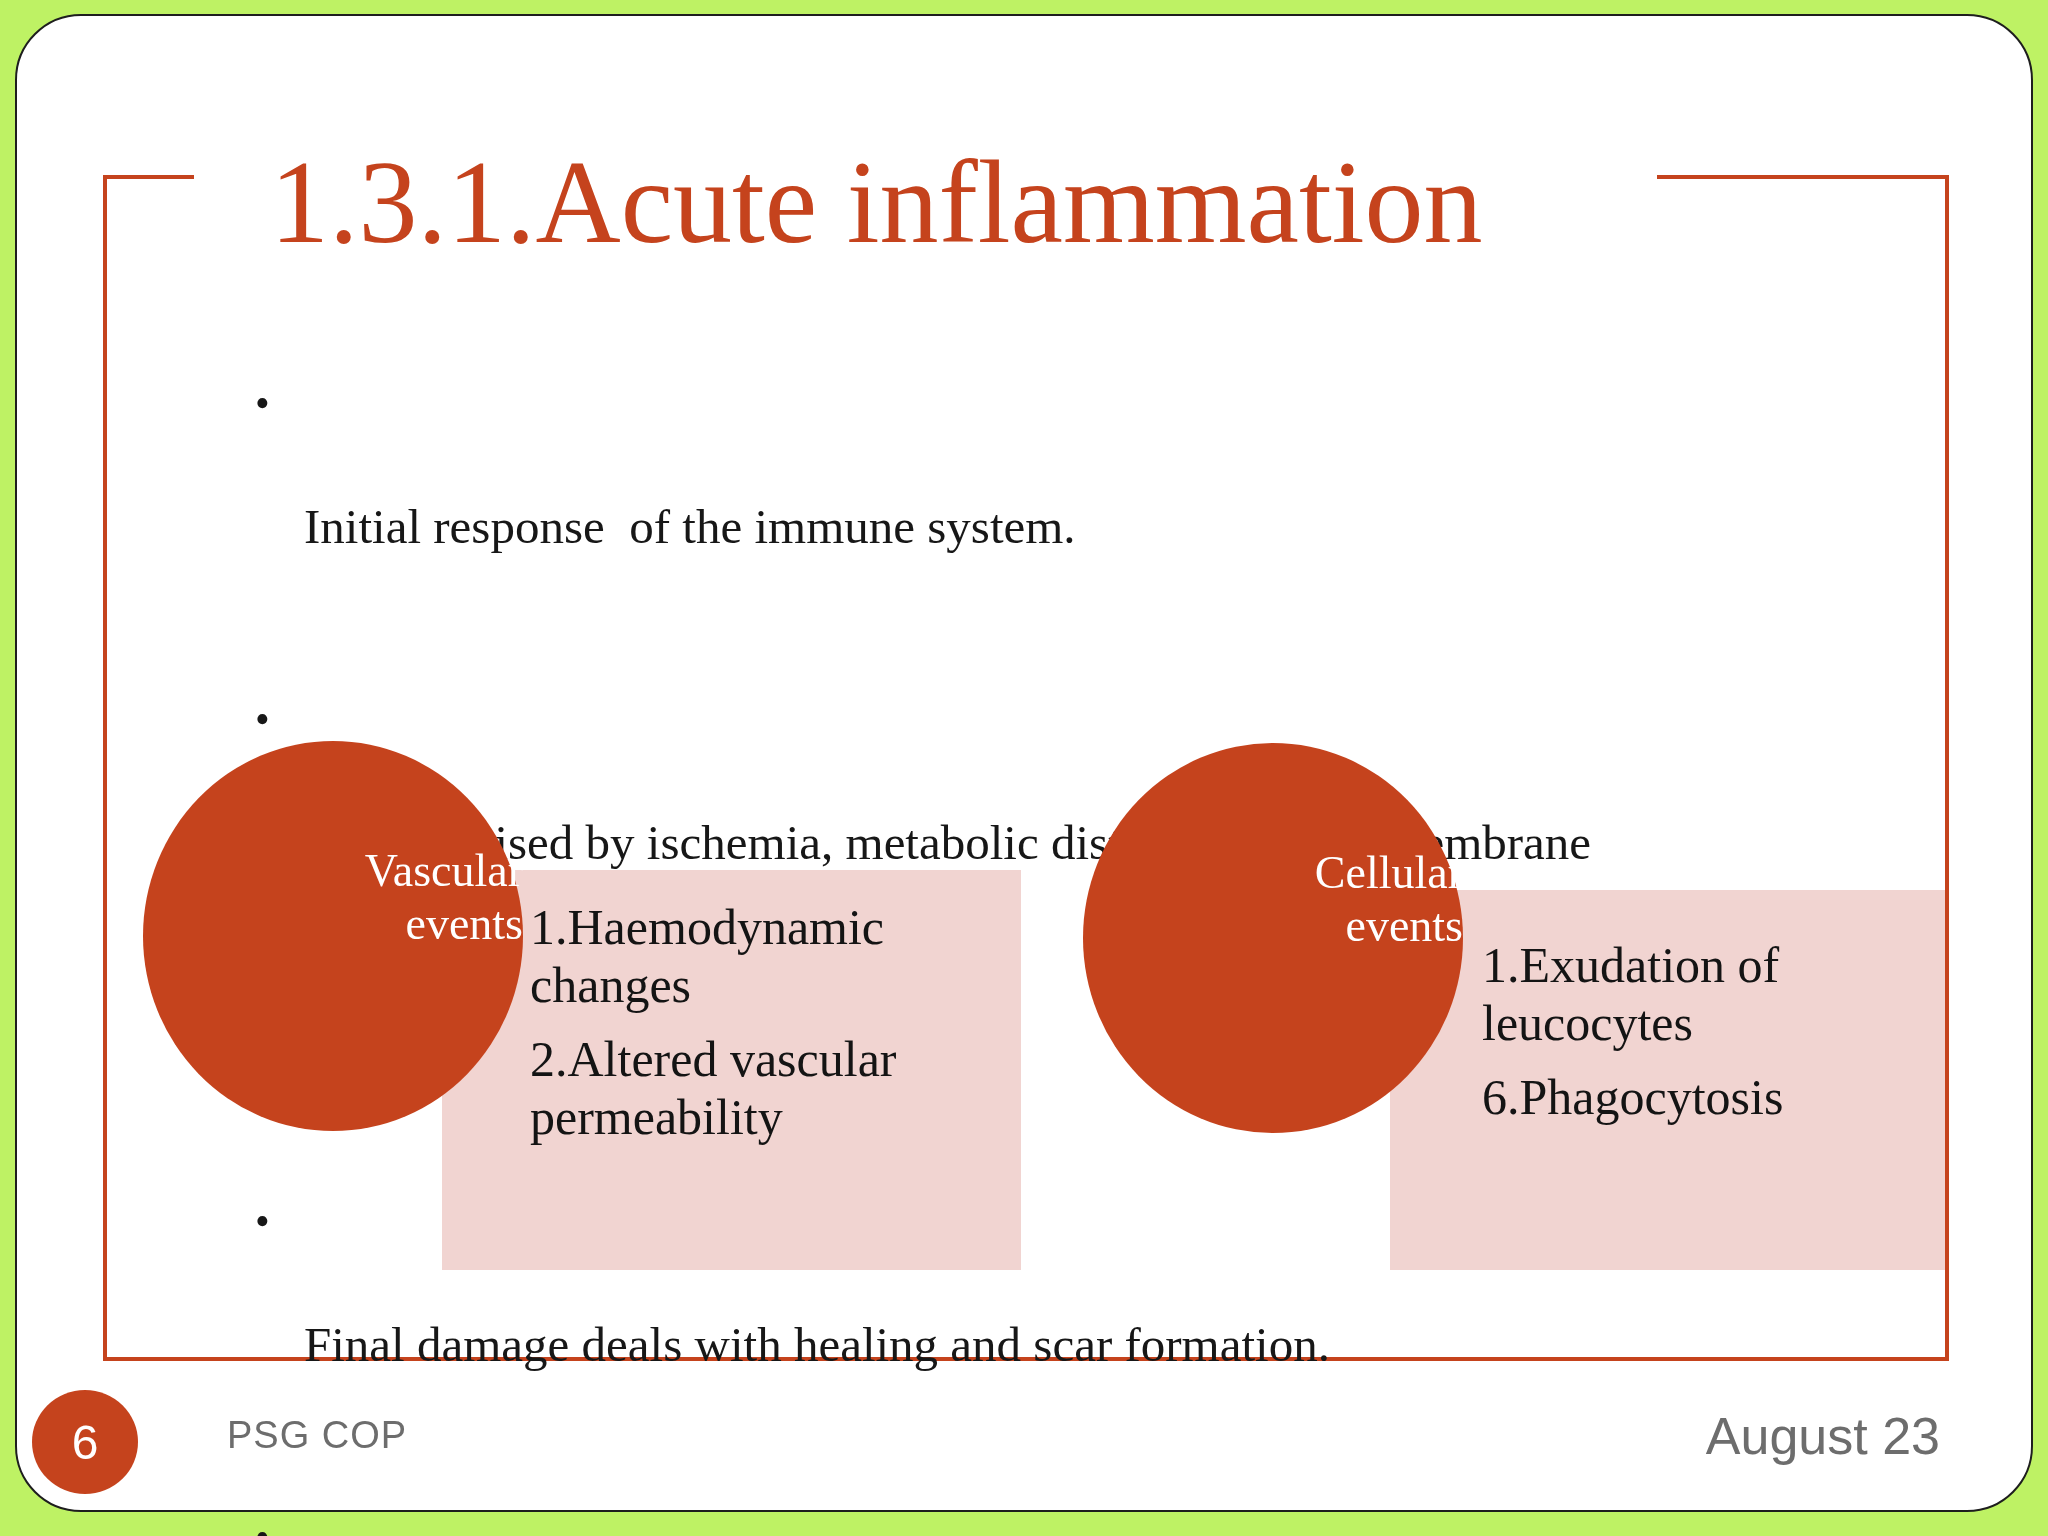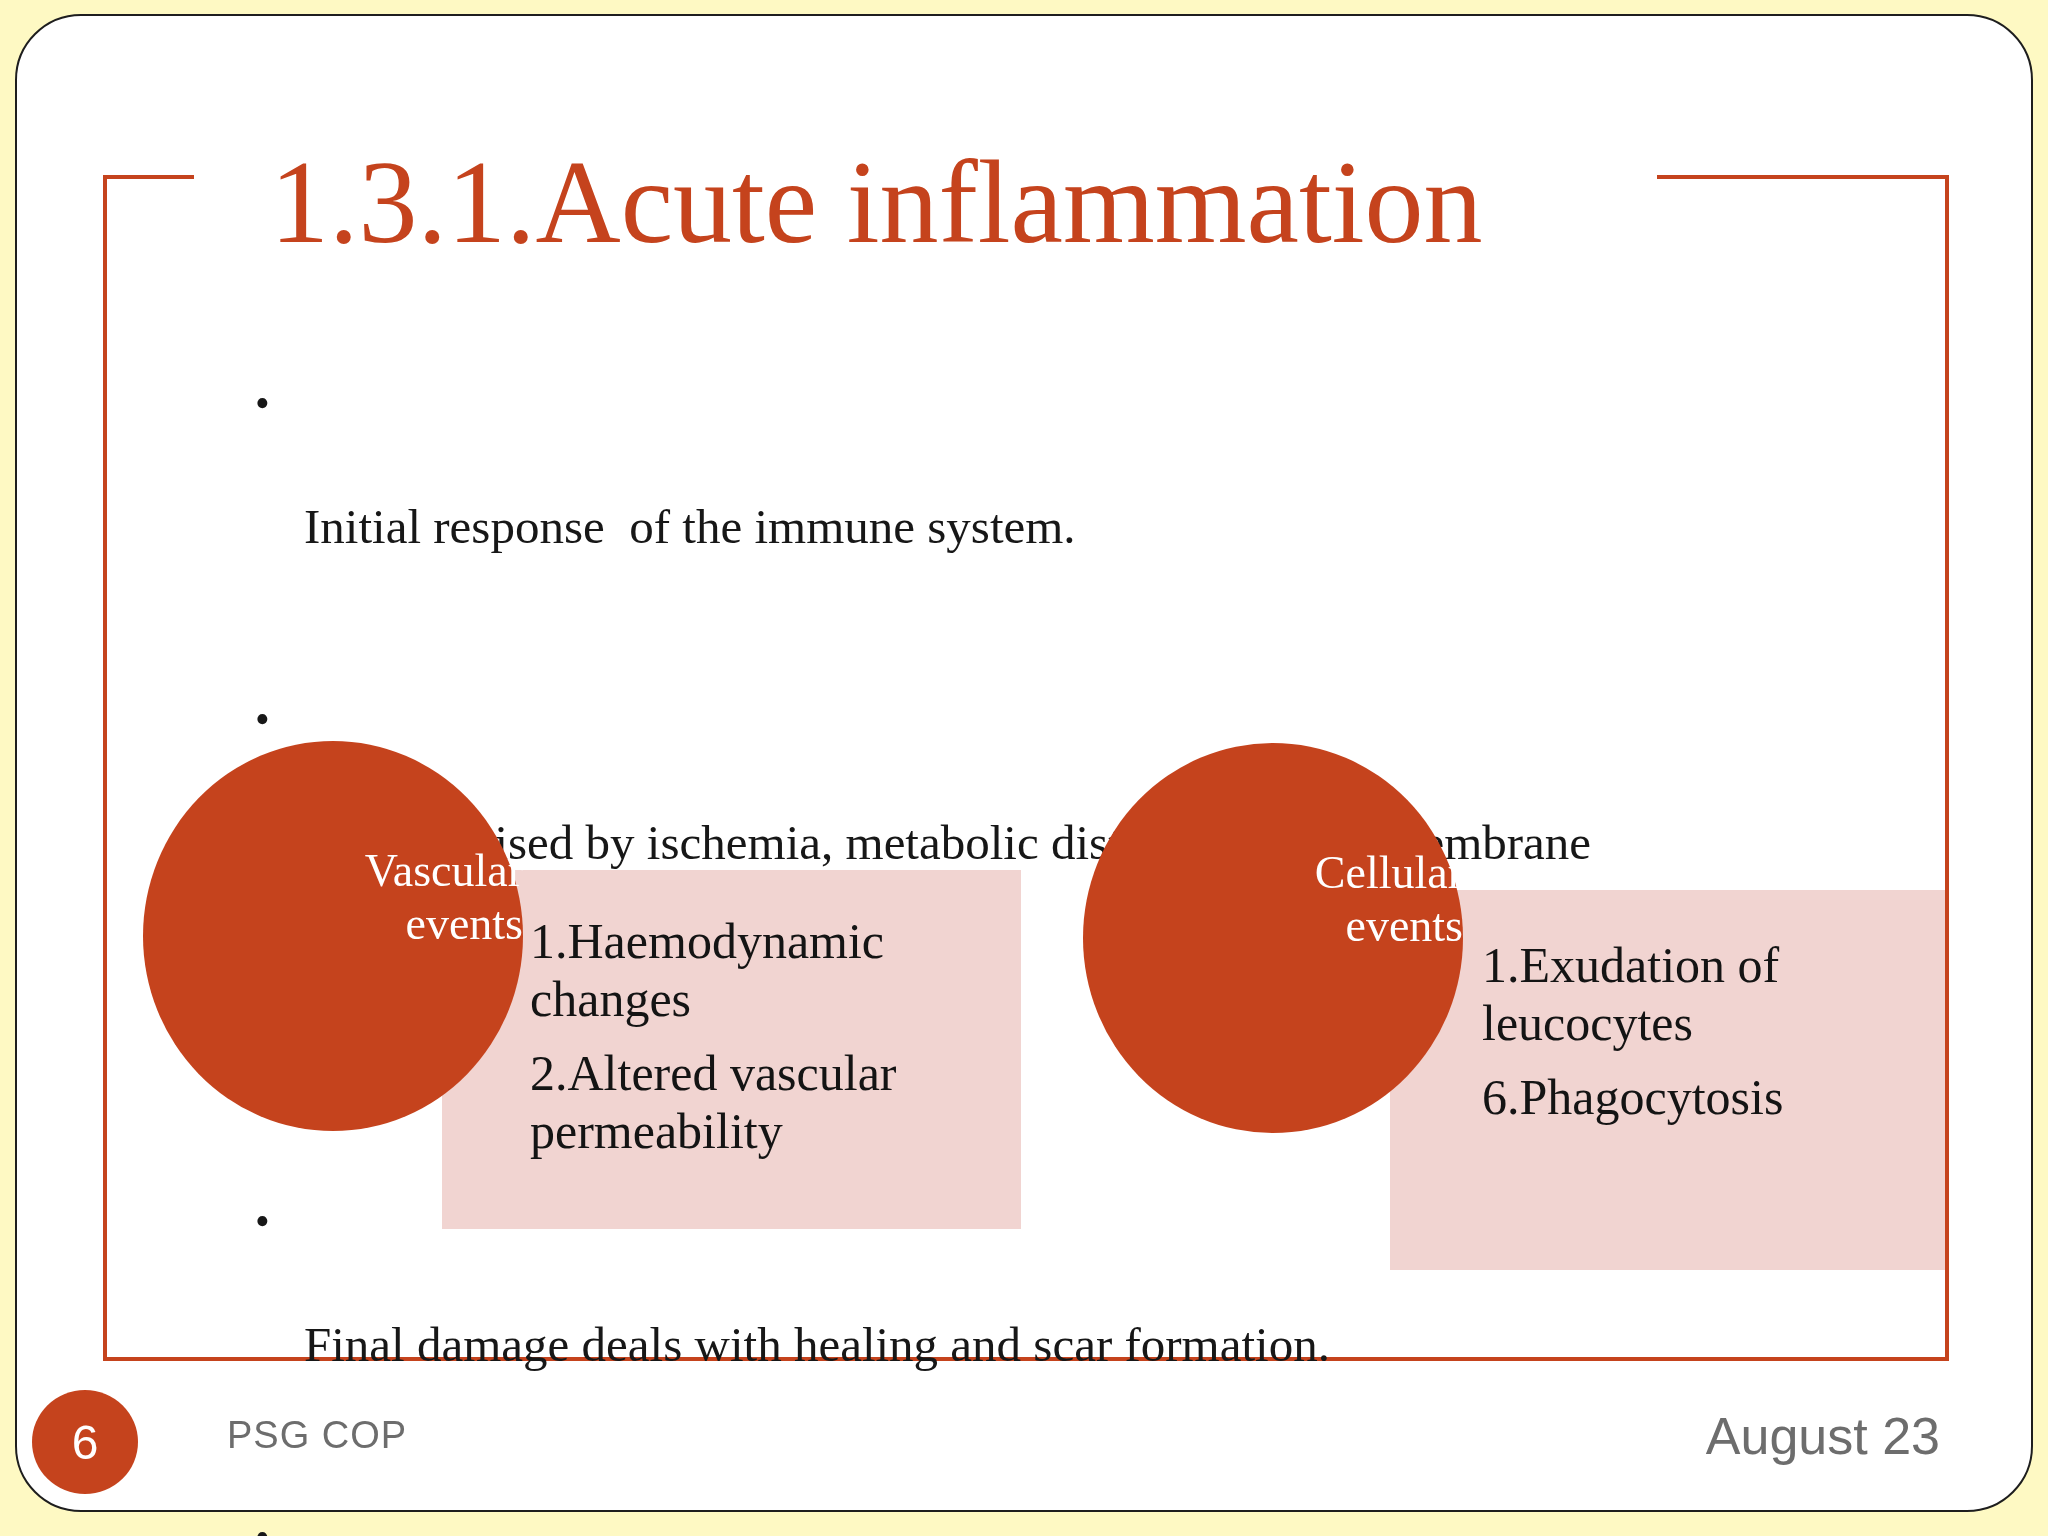--- a/index.html
+++ b/index.html
@@ -8,21 +8,21 @@
     width: 2048px;
     height: 1536px;
     background: #ffffff;
     overflow: hidden;
     font-family: "Liberation Serif", "DejaVu Serif", serif;
   }
   .stage {
     position: relative;
     width: 2048px;
     height: 1536px;
-    background: #fef9c3;
+    background: #bef264;
   }
   
   .slide-border {
     position: absolute;
     left: 15px; top: 14px;
     width: 2018px; height: 1498px;
     border: 2.5px solid #1e1e1e;
     border-radius: 66px;
     background: #ffffff;
     box-sizing: border-box;
@@ -61,21 +61,21 @@
   .bullet-lines { flex: 1 1 auto; white-space: pre-wrap; }
 
   .pinkbox {
     position: absolute;
     background: #F1D4D1;
     color: #141414;
     font-size: 50px;
     line-height: 58px;
     box-sizing: border-box;
   }
-  .pinkbox-left  { left: 442px;  top: 870px; width: 579px; height: 359px; padding: 42px 20px 0 88px; }
+  .pinkbox-left  { left: 442px;  top: 870px; width: 579px; height: 400px; padding: 28px 20px 0 88px; }
   .pinkbox-right { left: 1390px; top: 890px; width: 555px; height: 380px; padding: 46px 20px 0 92px; }
   .detail-item + .detail-item { margin-top: 16px; }
 
   .bigcircle {
     position: absolute;
     width: 380px; height: 390px;
     border-radius: 50%;
     background: #C5431D;
   }
   .circle-vascular { left: 143px;  top: 741px; }

